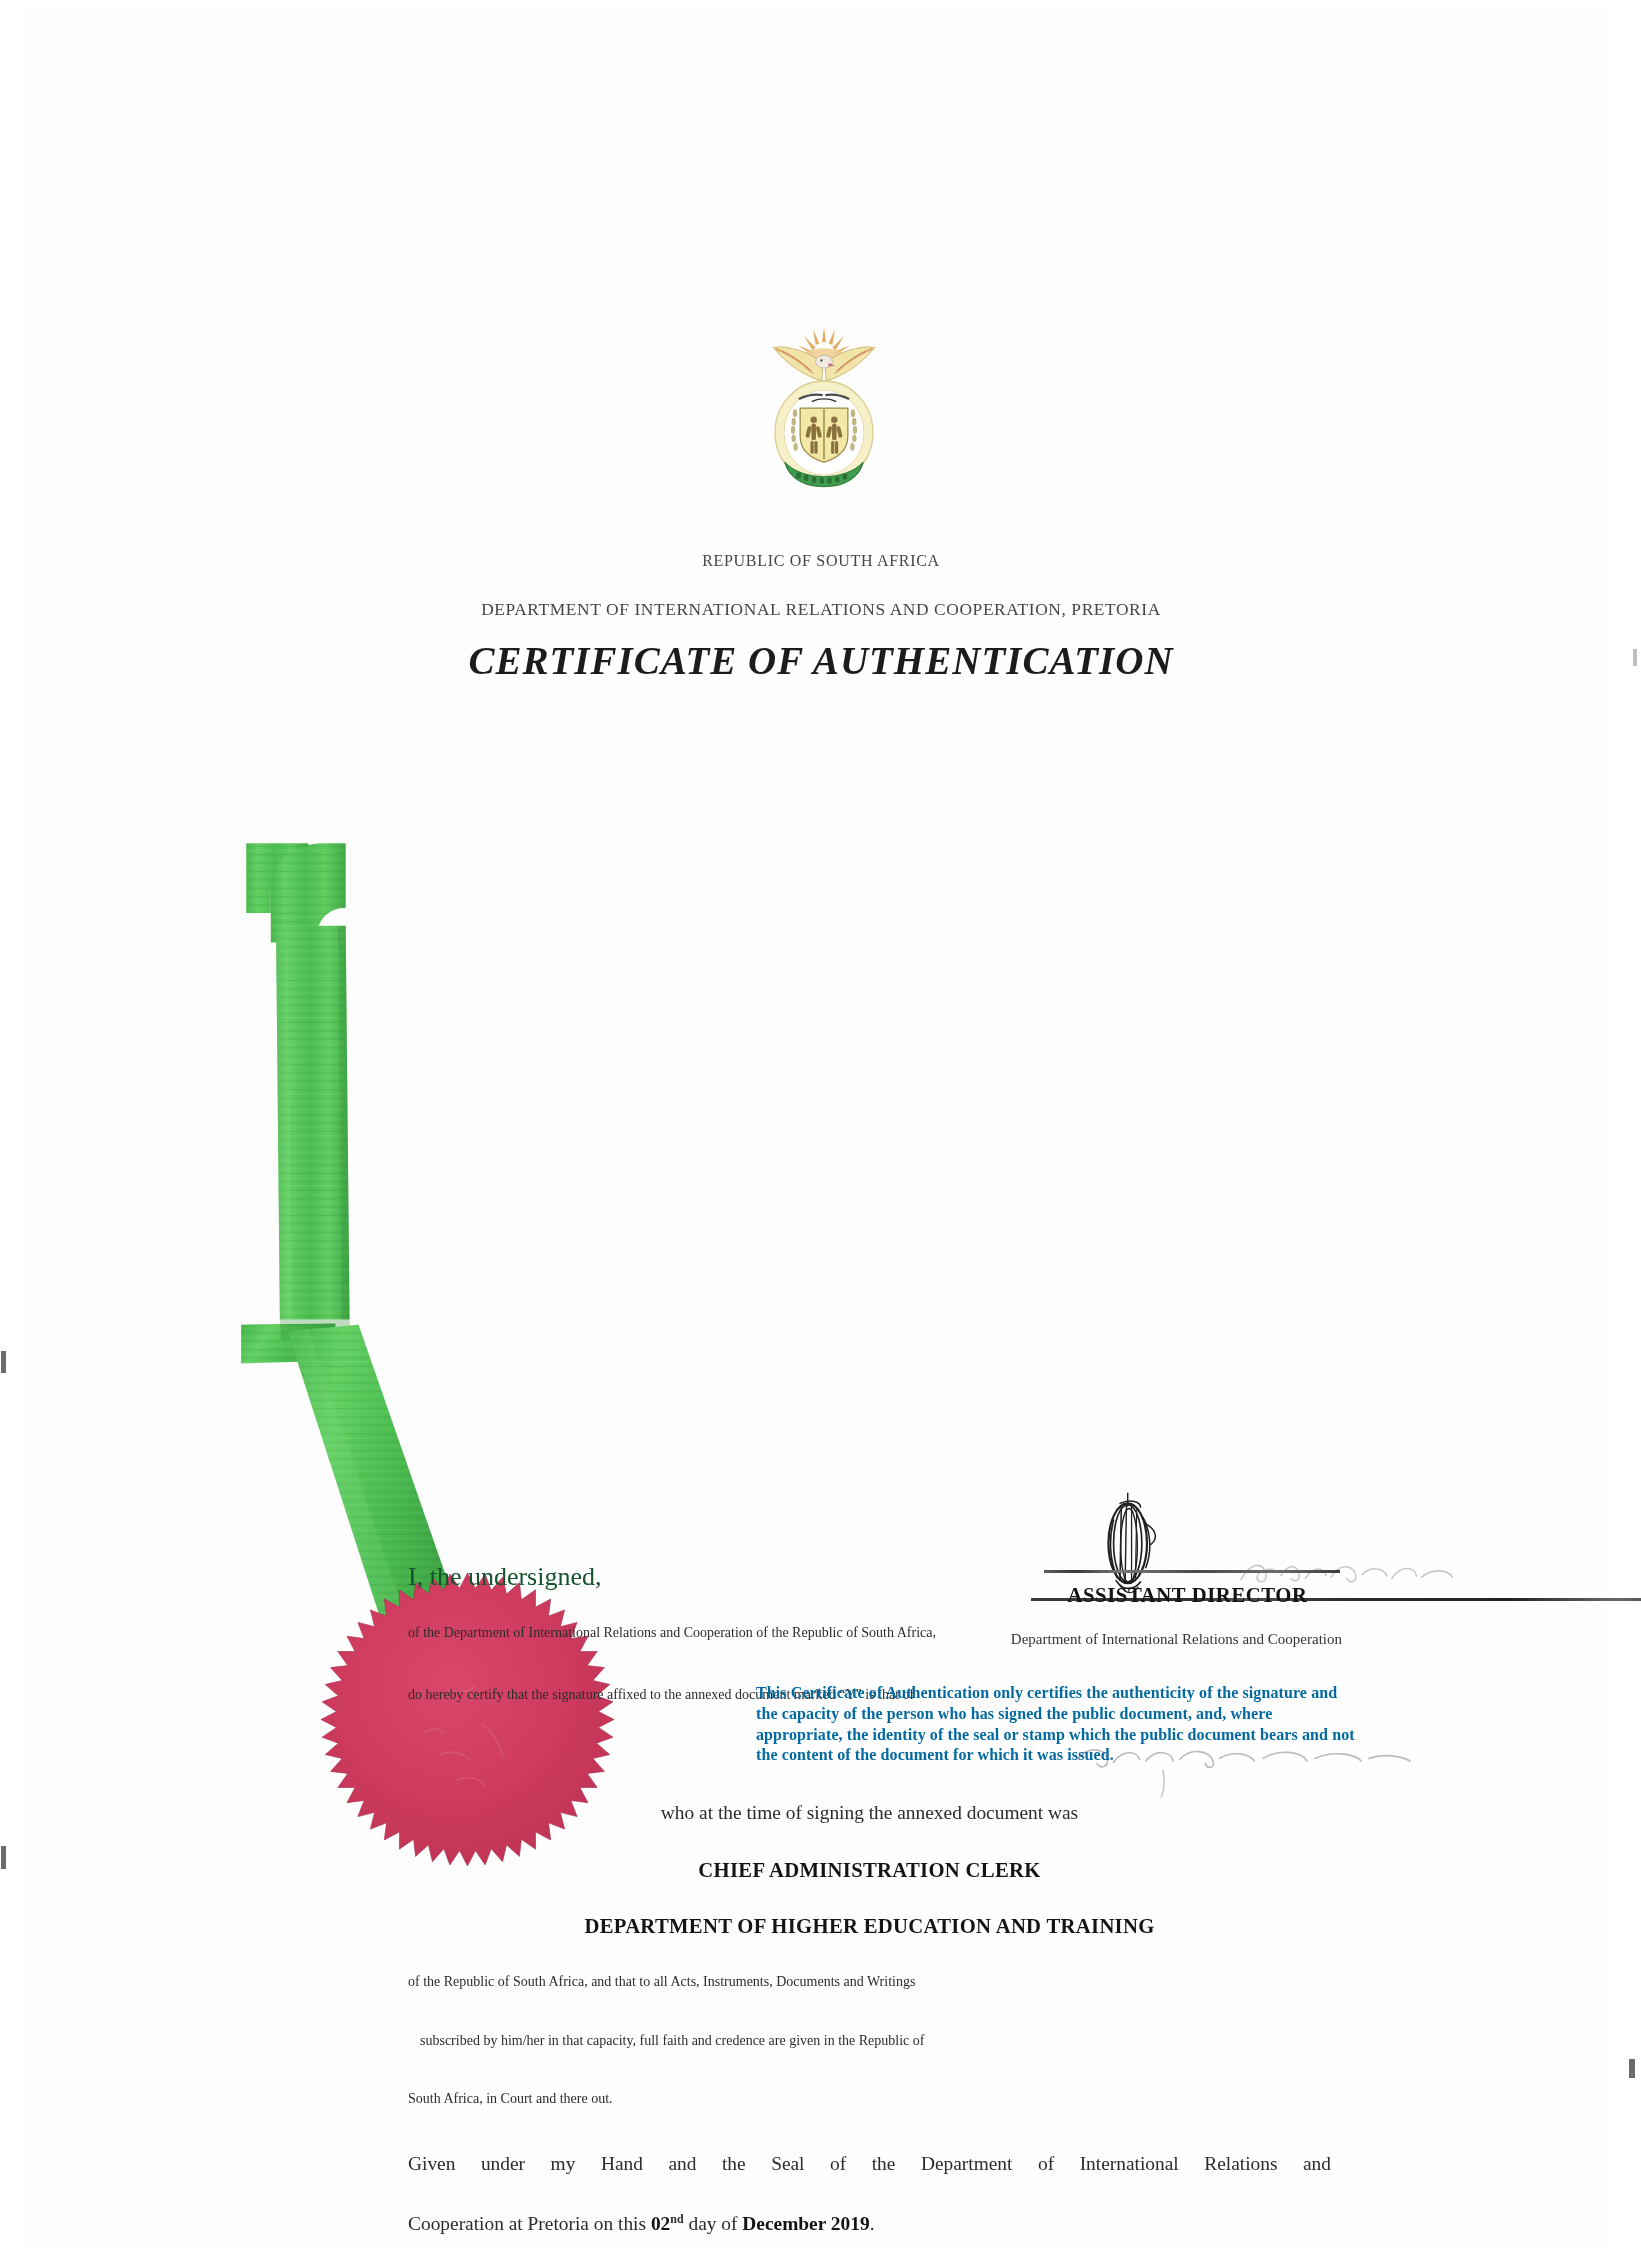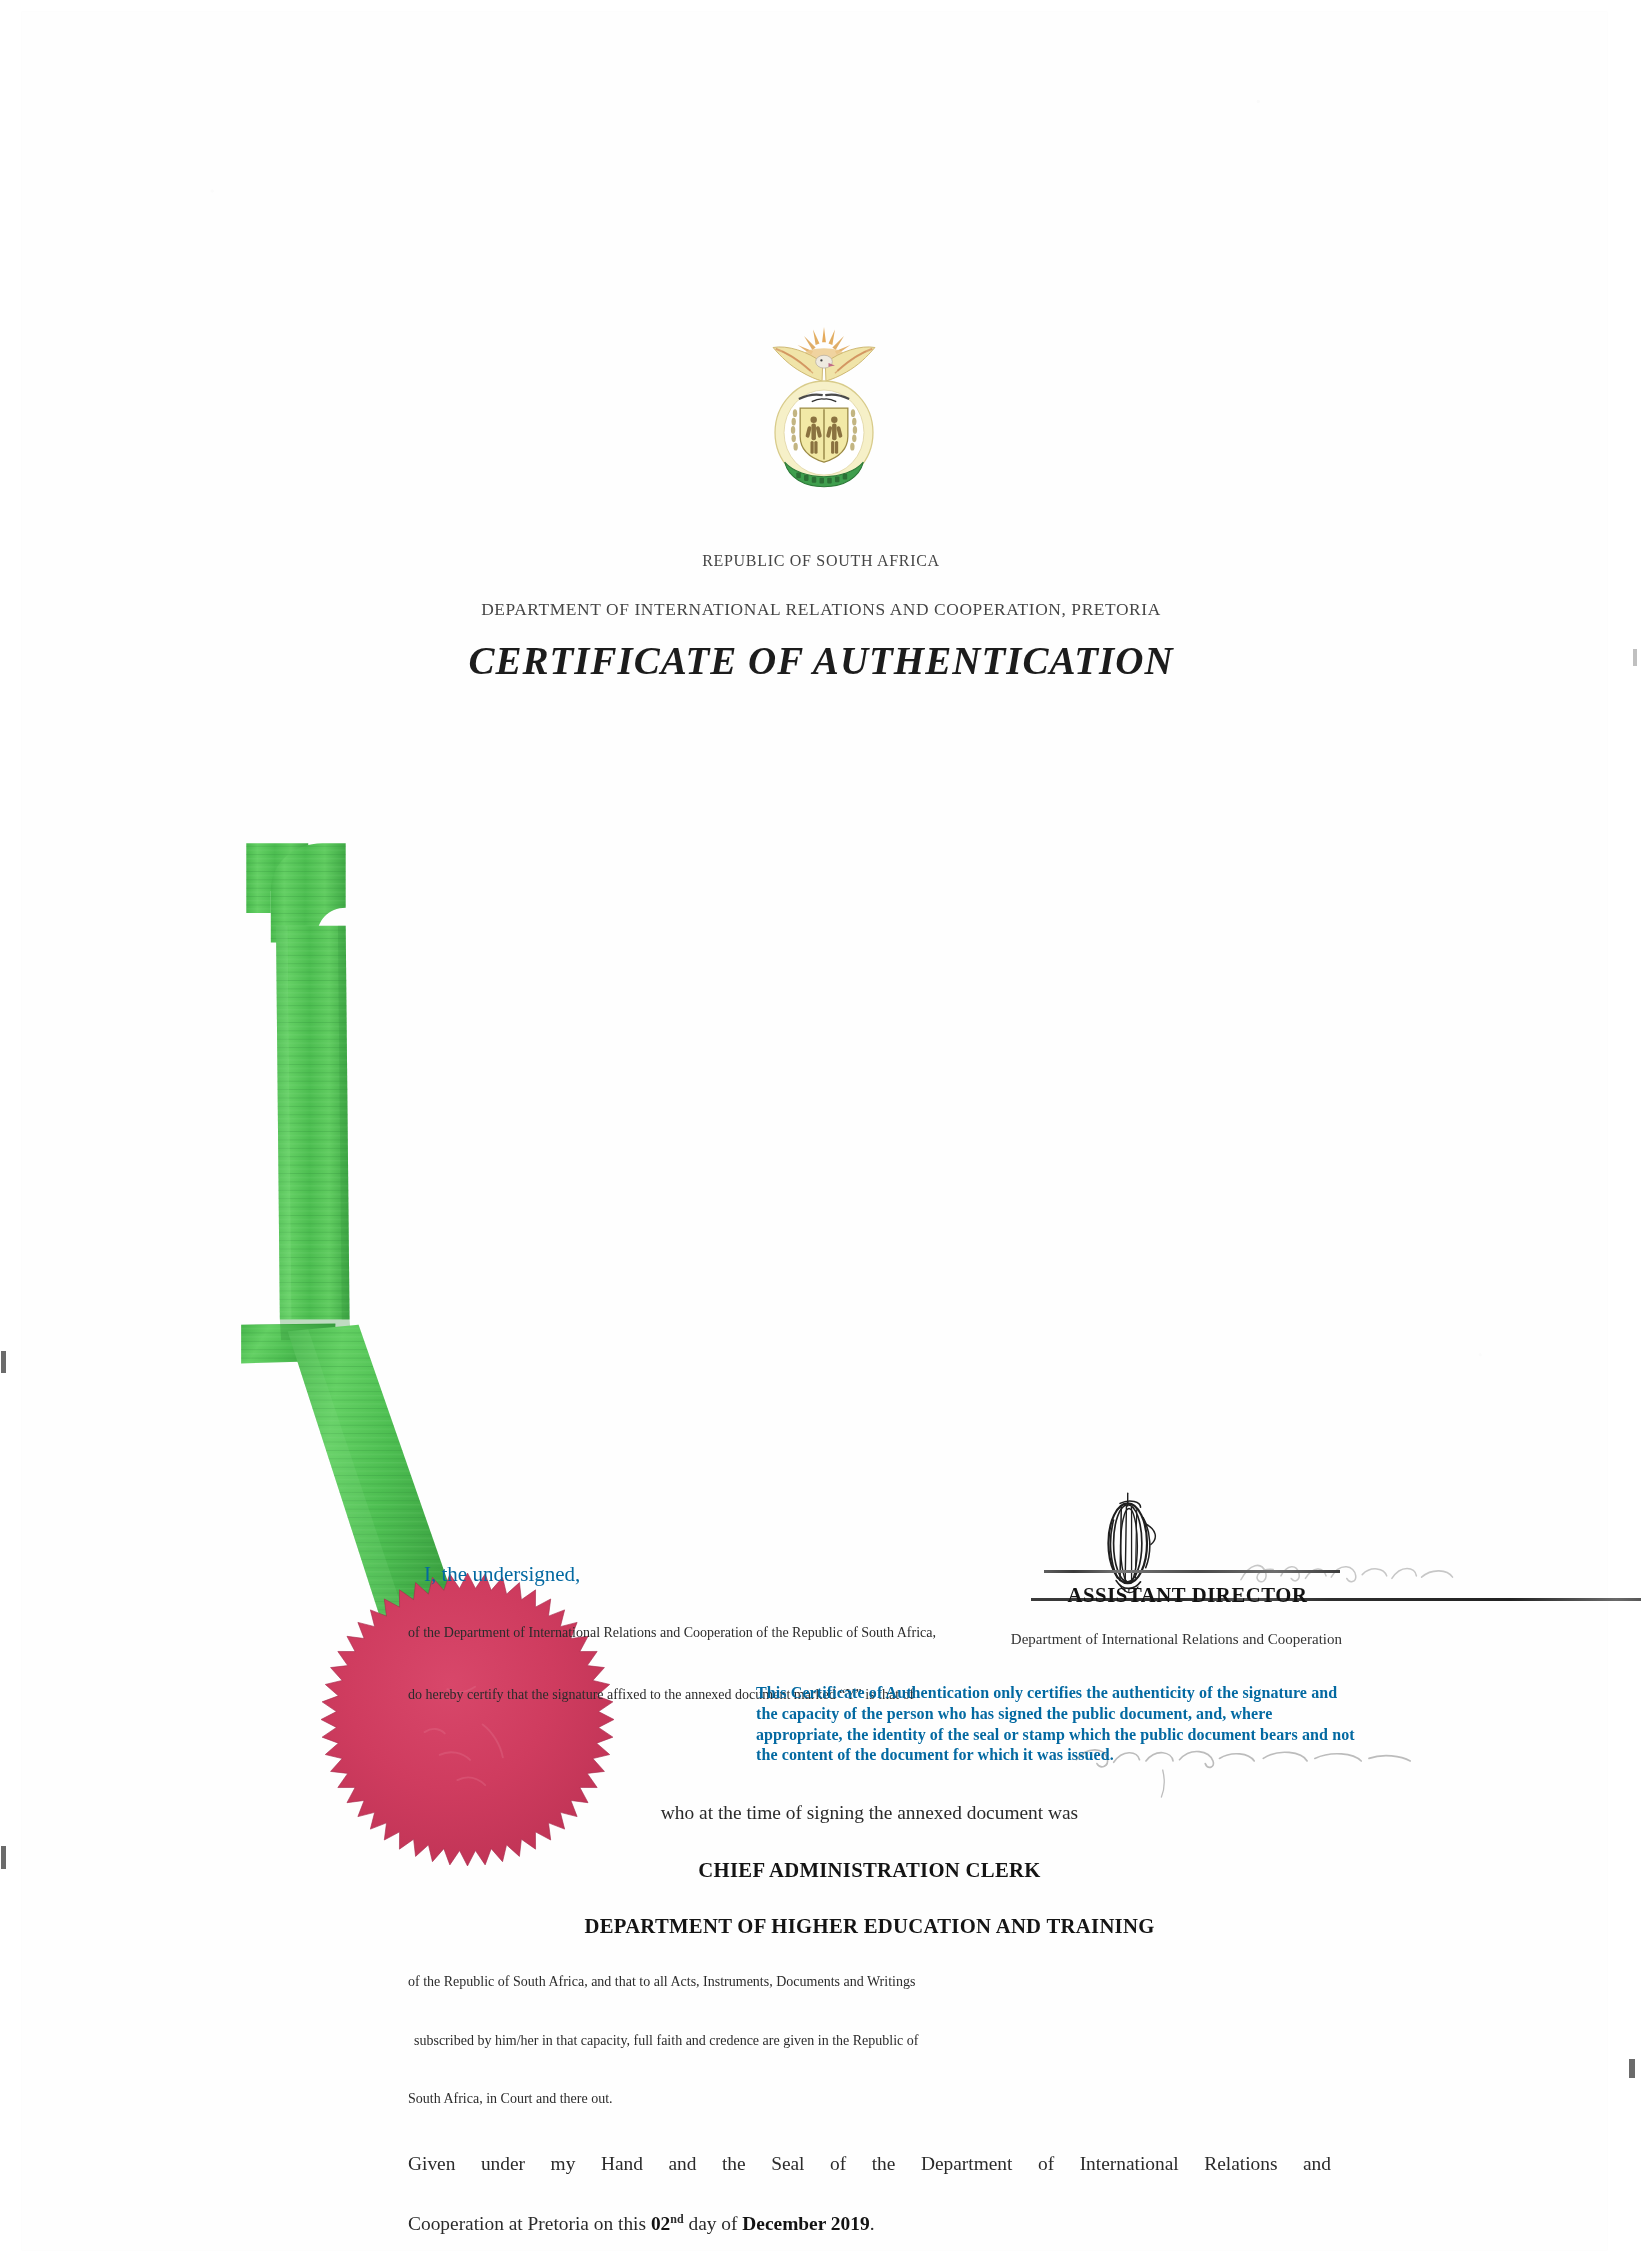--- a/index.html
+++ b/index.html
@@ -98,24 +98,24 @@
   }
   .p-line {
     font-size: 14px;
     line-height: 1.05;
     color: #2b2b2b;
     white-space: nowrap;
   }
 
   #line-undersigned {
     position: absolute;
-    left: 16px;
+    left: 0;
     top: 795px;
-    font-size: 21px;
-    color: #0369a1;
+    font-size: 26px;
+    color: #14532d;
   }
   #rule-name {
     position: absolute;
     left: 623px;
     top: 830px;
     width: 665px;
     height: 3.2px;
     background: linear-gradient(to right,#3b3b3b 0%,#2a2a2a 22%,#555 31%,#2e2e2e 45%,#222 72%,#6a6a6a 88%,#2d2d2d 100%);
   }
   
@@ -156,21 +156,21 @@
     text-align: center;
     font-weight: bold;
     font-size: 20.7px;
     letter-spacing: 0.3px;
     color: #141414;
   }
   #line-role { top: 1091px; }
   #line-dept2 { top: 1147px; }
 
   #line-acts   { position:absolute; left:0; top:1207px; }
-  #line-subs   { position:absolute; left:6px; top:1266px; }
+  #line-subs   { position:absolute; left:12px; top:1266px; }
   #line-court  { position:absolute; left:0; top:1324px; }
 
   #para-given {
     position: absolute;
     left: 0;
     top: 1386px;
     width: 923px;
     font-size: 19.4px;
     line-height: 1.0;
     color: #2b2b2b;

